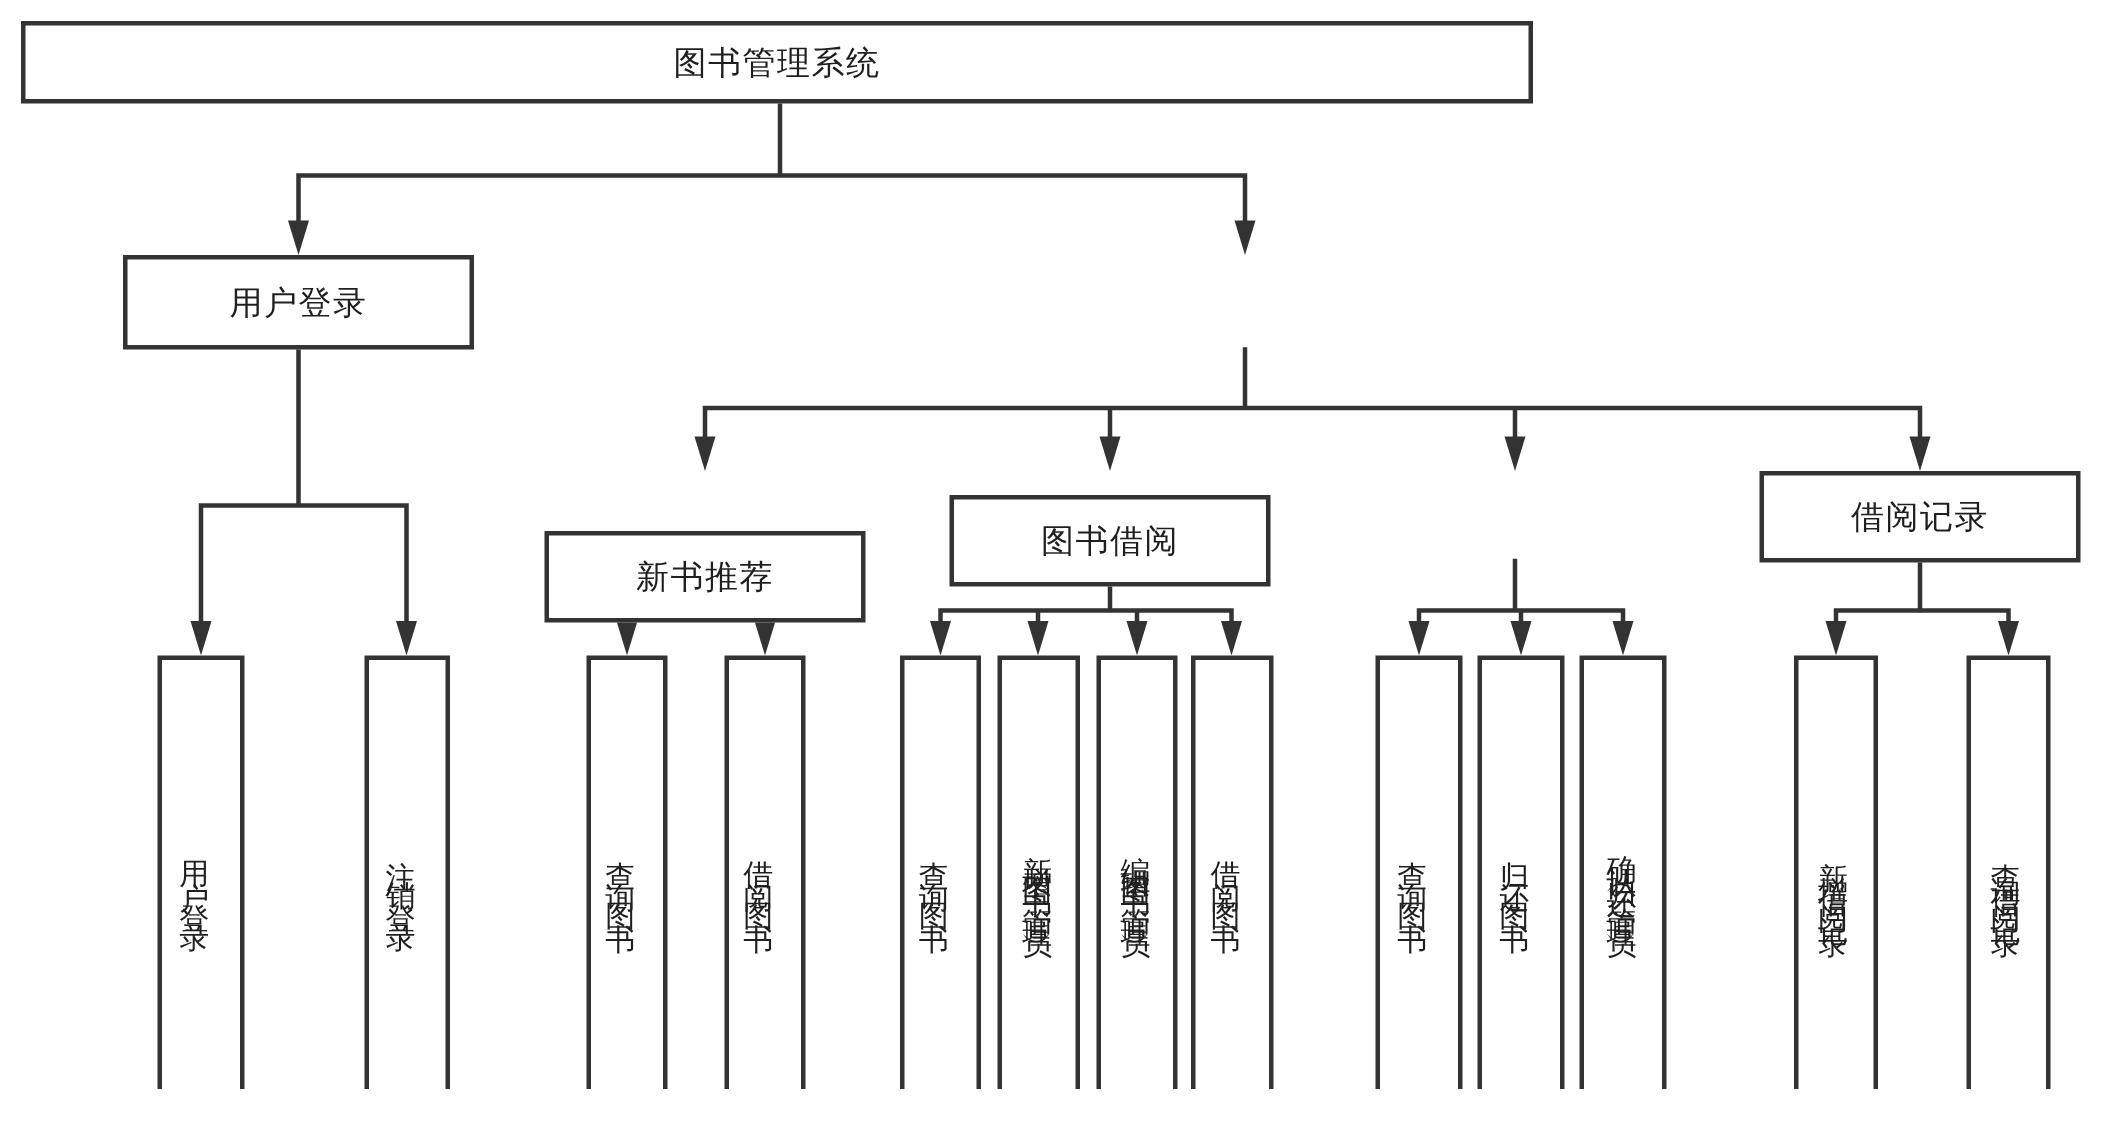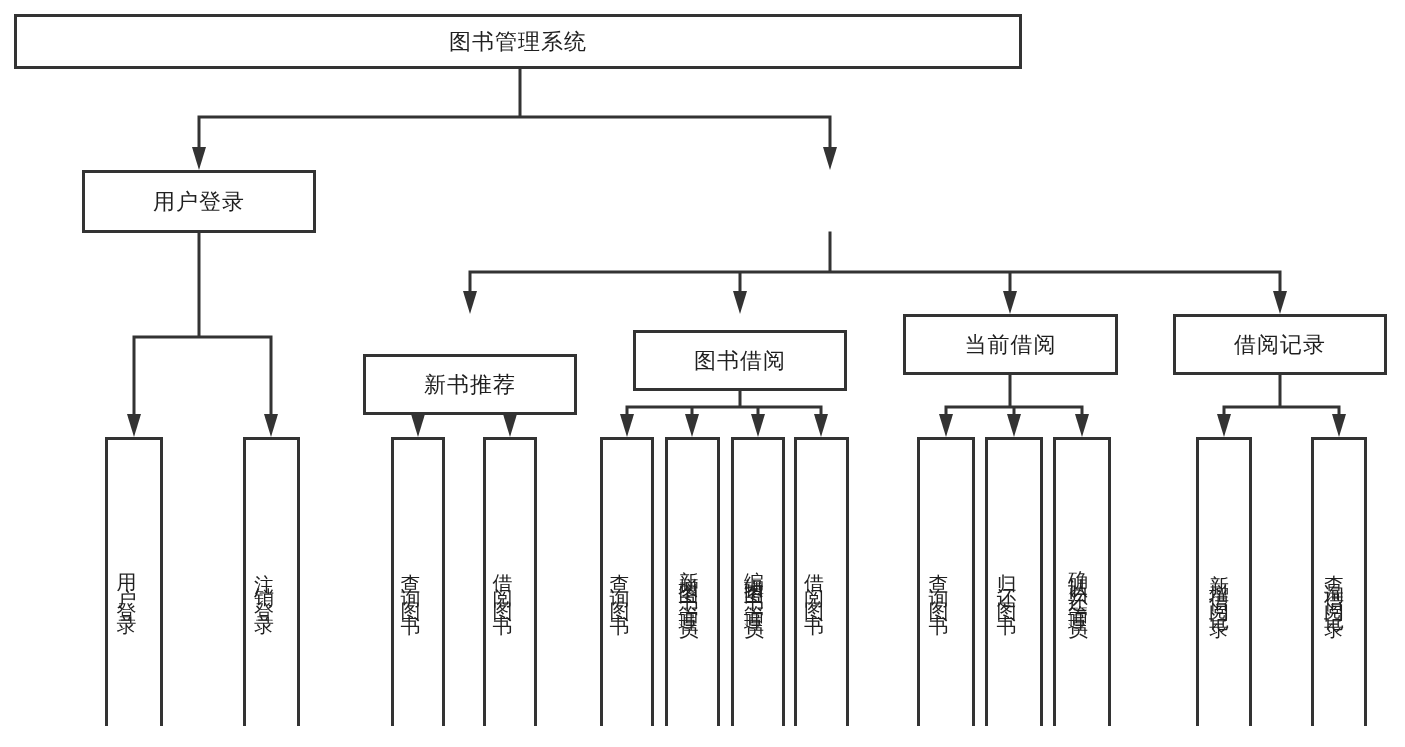--- a/index.html
+++ b/index.html
@@ -1,21 +1,21 @@
 <!DOCTYPE html>
 <html><head>
 <meta charset="utf-8">
 <style>
   html, body { margin: 0; padding: 0; background: #ffffff; }
   .stage {
     position: relative;
     width: 1405px;
     height: 726px;
     background: #ffffff;
-    font-family: Liberation Sans, sans-serif;
+    font-family: Liberation Mono, monospace;
     overflow: hidden;
     border-radius: 14px;
   }
   .connectors {
     position: absolute;
     left: 0; top: 0;
     width: 1405px; height: 747px;
   }
   .node {
     position: absolute;
@@ -118,23 +118,20 @@
   <div class="node n-user-login">
     <span class="h-label">用户登录</span>
   </div>
 
   <div class="node n-new-book">
     <span class="h-label">新书推荐</span>
   </div>
   <div class="node n-book-borrow">
     <span class="h-label">图书借阅</span>
   </div>
-  <div class="node n-cur-borrow">
-    <span class="h-label">当前借阅</span>
-  </div>
   <div class="node n-borrow-rec">
     <span class="h-label">借阅记录</span>
   </div>
 
   <div class="node n-ul1">
     <span class="v-label ls-wide">用户登录</span>
   </div>
   <div class="node n-ul2">
     <span class="v-label ls-wide">注销登录</span>
   </div>

